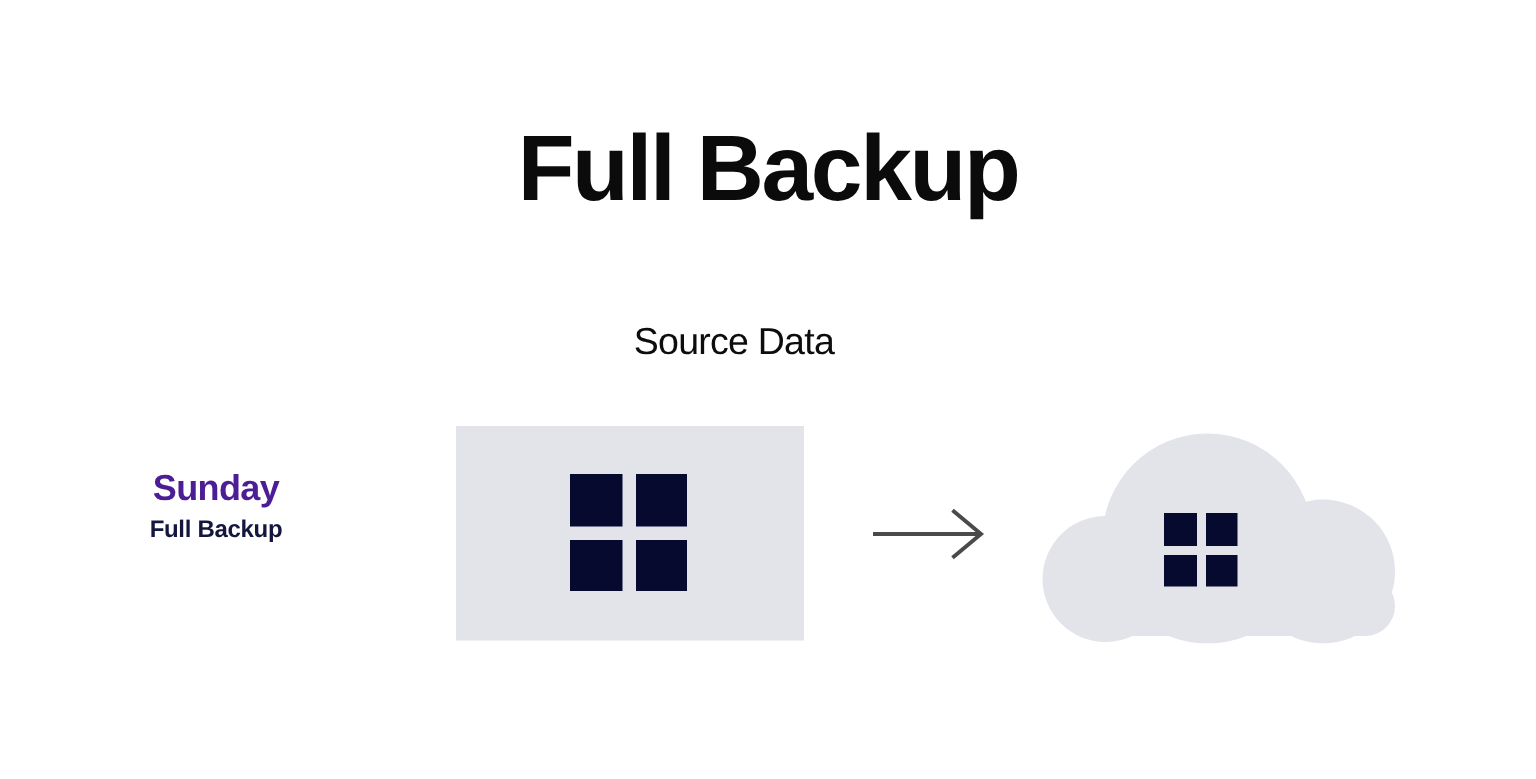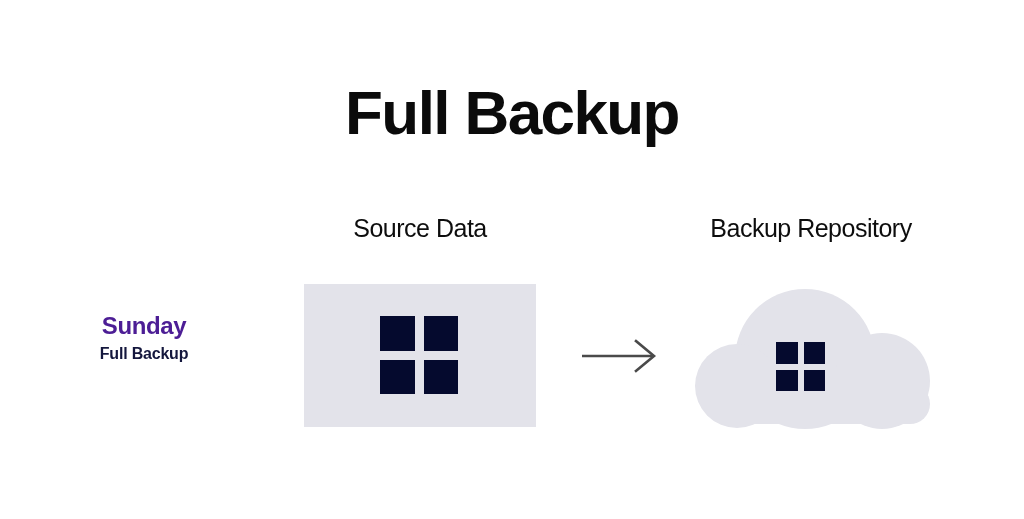--- a/index.html
+++ b/index.html
@@ -38,23 +38,24 @@
   .col-heading {
     position: absolute;
     font-size: 25px;
     font-weight: 500;
     color: #0d0d0d;
     letter-spacing: -0.5px;
     white-space: nowrap;
     text-align: center;
   }
   #heading-source {
-    left: 274px;
+    left: 264px;
     top: 214px;
     width: 292px;
+    text-align: right;
   }
   #heading-repo {
     left: 665px;
     top: 214px;
     width: 292px;
   }
 
   
   .day-block {
     position: absolute;
@@ -137,21 +138,20 @@
 </style>
 </head>
 <body>
 
 <div id="canvas">
 
   <div class="title">Full Backup</div>
 
   <div class="col-heading" id="heading-source">Source Data</div>
 
-  <div class="col-heading" id="heading-repo">Backup Repository</div>
 
   <div class="day-block">
     <div class="day-name">Sunday</div>
     <div class="day-sub">Full Backup</div>
   </div>
 
   <div class="source-box"></div>
 
   <div class="grid-icon" id="source-grid">
     <i></i>

